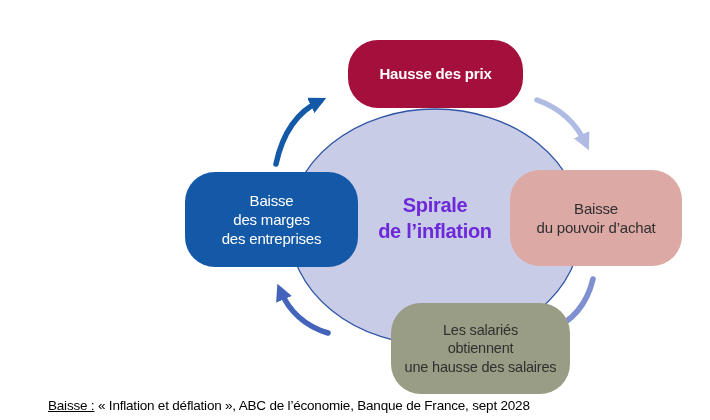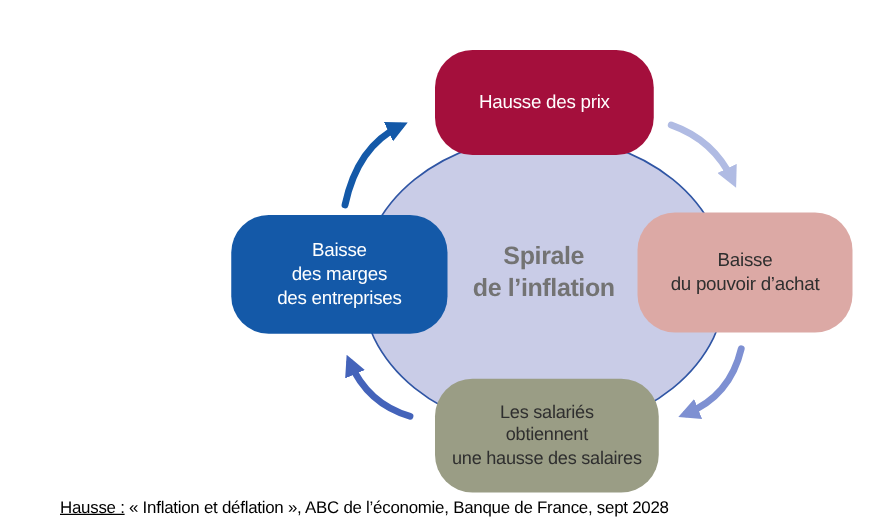--- a/index.html
+++ b/index.html
@@ -25,21 +25,21 @@
     border-radius: 30px;
     display: flex;
     align-items: center;
     justify-content: center;
     text-align: center;
     font-size: 15px;
     line-height: 1.27;
     letter-spacing: -0.2px;
     white-space: pre-line;
   }
-  .node-top    { left: 348px; top:  40px; width: 175px; height: 84px; }
+  .node-top    { left: 348px; top:  40px; width: 175px; height: 68px; font-weight: bold; }
   .node-right  { left: 510px; top: 170px; width: 172px; height: 96px; }
   .node-bottom { left: 348px; top: 303px; width: 179px; height: 91px; font-size: 14.5px; }
   .node-left   { left: 185px; top: 172px; width: 173px; height: 95px; }
 
   .center-label {
     position: absolute;
     left: 347px; top: 192px; width: 176px;
     text-align: center;
     font-size: 20px;
     font-weight: 700;
@@ -84,41 +84,41 @@
 
     <path d="M 276 164 Q 286 117 320 101" fill="none" stroke-width="5.5" stroke-linecap="round" marker-end="url(#head-a1)" stroke="#1459A8"></path>
 
     <path d="M 537 100 Q 571 112 586 144" fill="none" stroke-width="5.5" stroke-linecap="round" marker-end="url(#head-a2)" stroke="#B0BBE3"></path>
 
     <path d="M 593 279 Q 584 317 549 331" fill="none" stroke-width="5.5" stroke-linecap="round" marker-end="url(#head-a3)" stroke="#7E90D2"></path>
 
     <path d="M 328 333 Q 294 323 280 290" fill="none" stroke-width="5.5" stroke-linecap="round" marker-end="url(#head-a4)" stroke="#4463BA"></path>
   </svg>
 
-  <div class="center-label" style="color: #737373;">Spirale
+  <div class="center-label" style="color: #6d28d9;">Spirale
 de l’inflation</div>
 
   <div class="node node-top" style="background-color: rgb(164, 15, 60); color: rgb(255, 255, 255);">
     <span>Hausse des prix</span>
   </div>
 
   <div class="node node-right" style="background-color: rgb(220, 169, 165); color: rgb(47, 47, 47);">
     <span>Baisse
 du pouvoir d’achat</span>
   </div>
 
-  <div class="node node-bottom" style="background-color: rgb(154, 157, 133); color: rgb(47, 47, 47);">
+  <div class="node node-bottom" style="background-color: rgb(154, 157, 133); color: rgb(47, 47, 47); margin-left: 43px;">
     <span>Les salariés
 obtiennent
 une hausse des salaires</span>
   </div>
 
   <div class="node node-left" style="background-color: rgb(20, 89, 168); color: rgb(255, 255, 255);">
     <span>Baisse
 des marges
 des entreprises</span>
   </div>
 
   <div class="source-line">
-    <span class="source-label">Hausse :</span><span> « Inflation et déflation », ABC de l’économie, Banque de France, sept 2028</span>
+    <span class="source-label">Baisse :</span><span> « Inflation et déflation », ABC de l’économie, Banque de France, sept 2028</span>
   </div>
 
 </div>
 
 </body></html>

